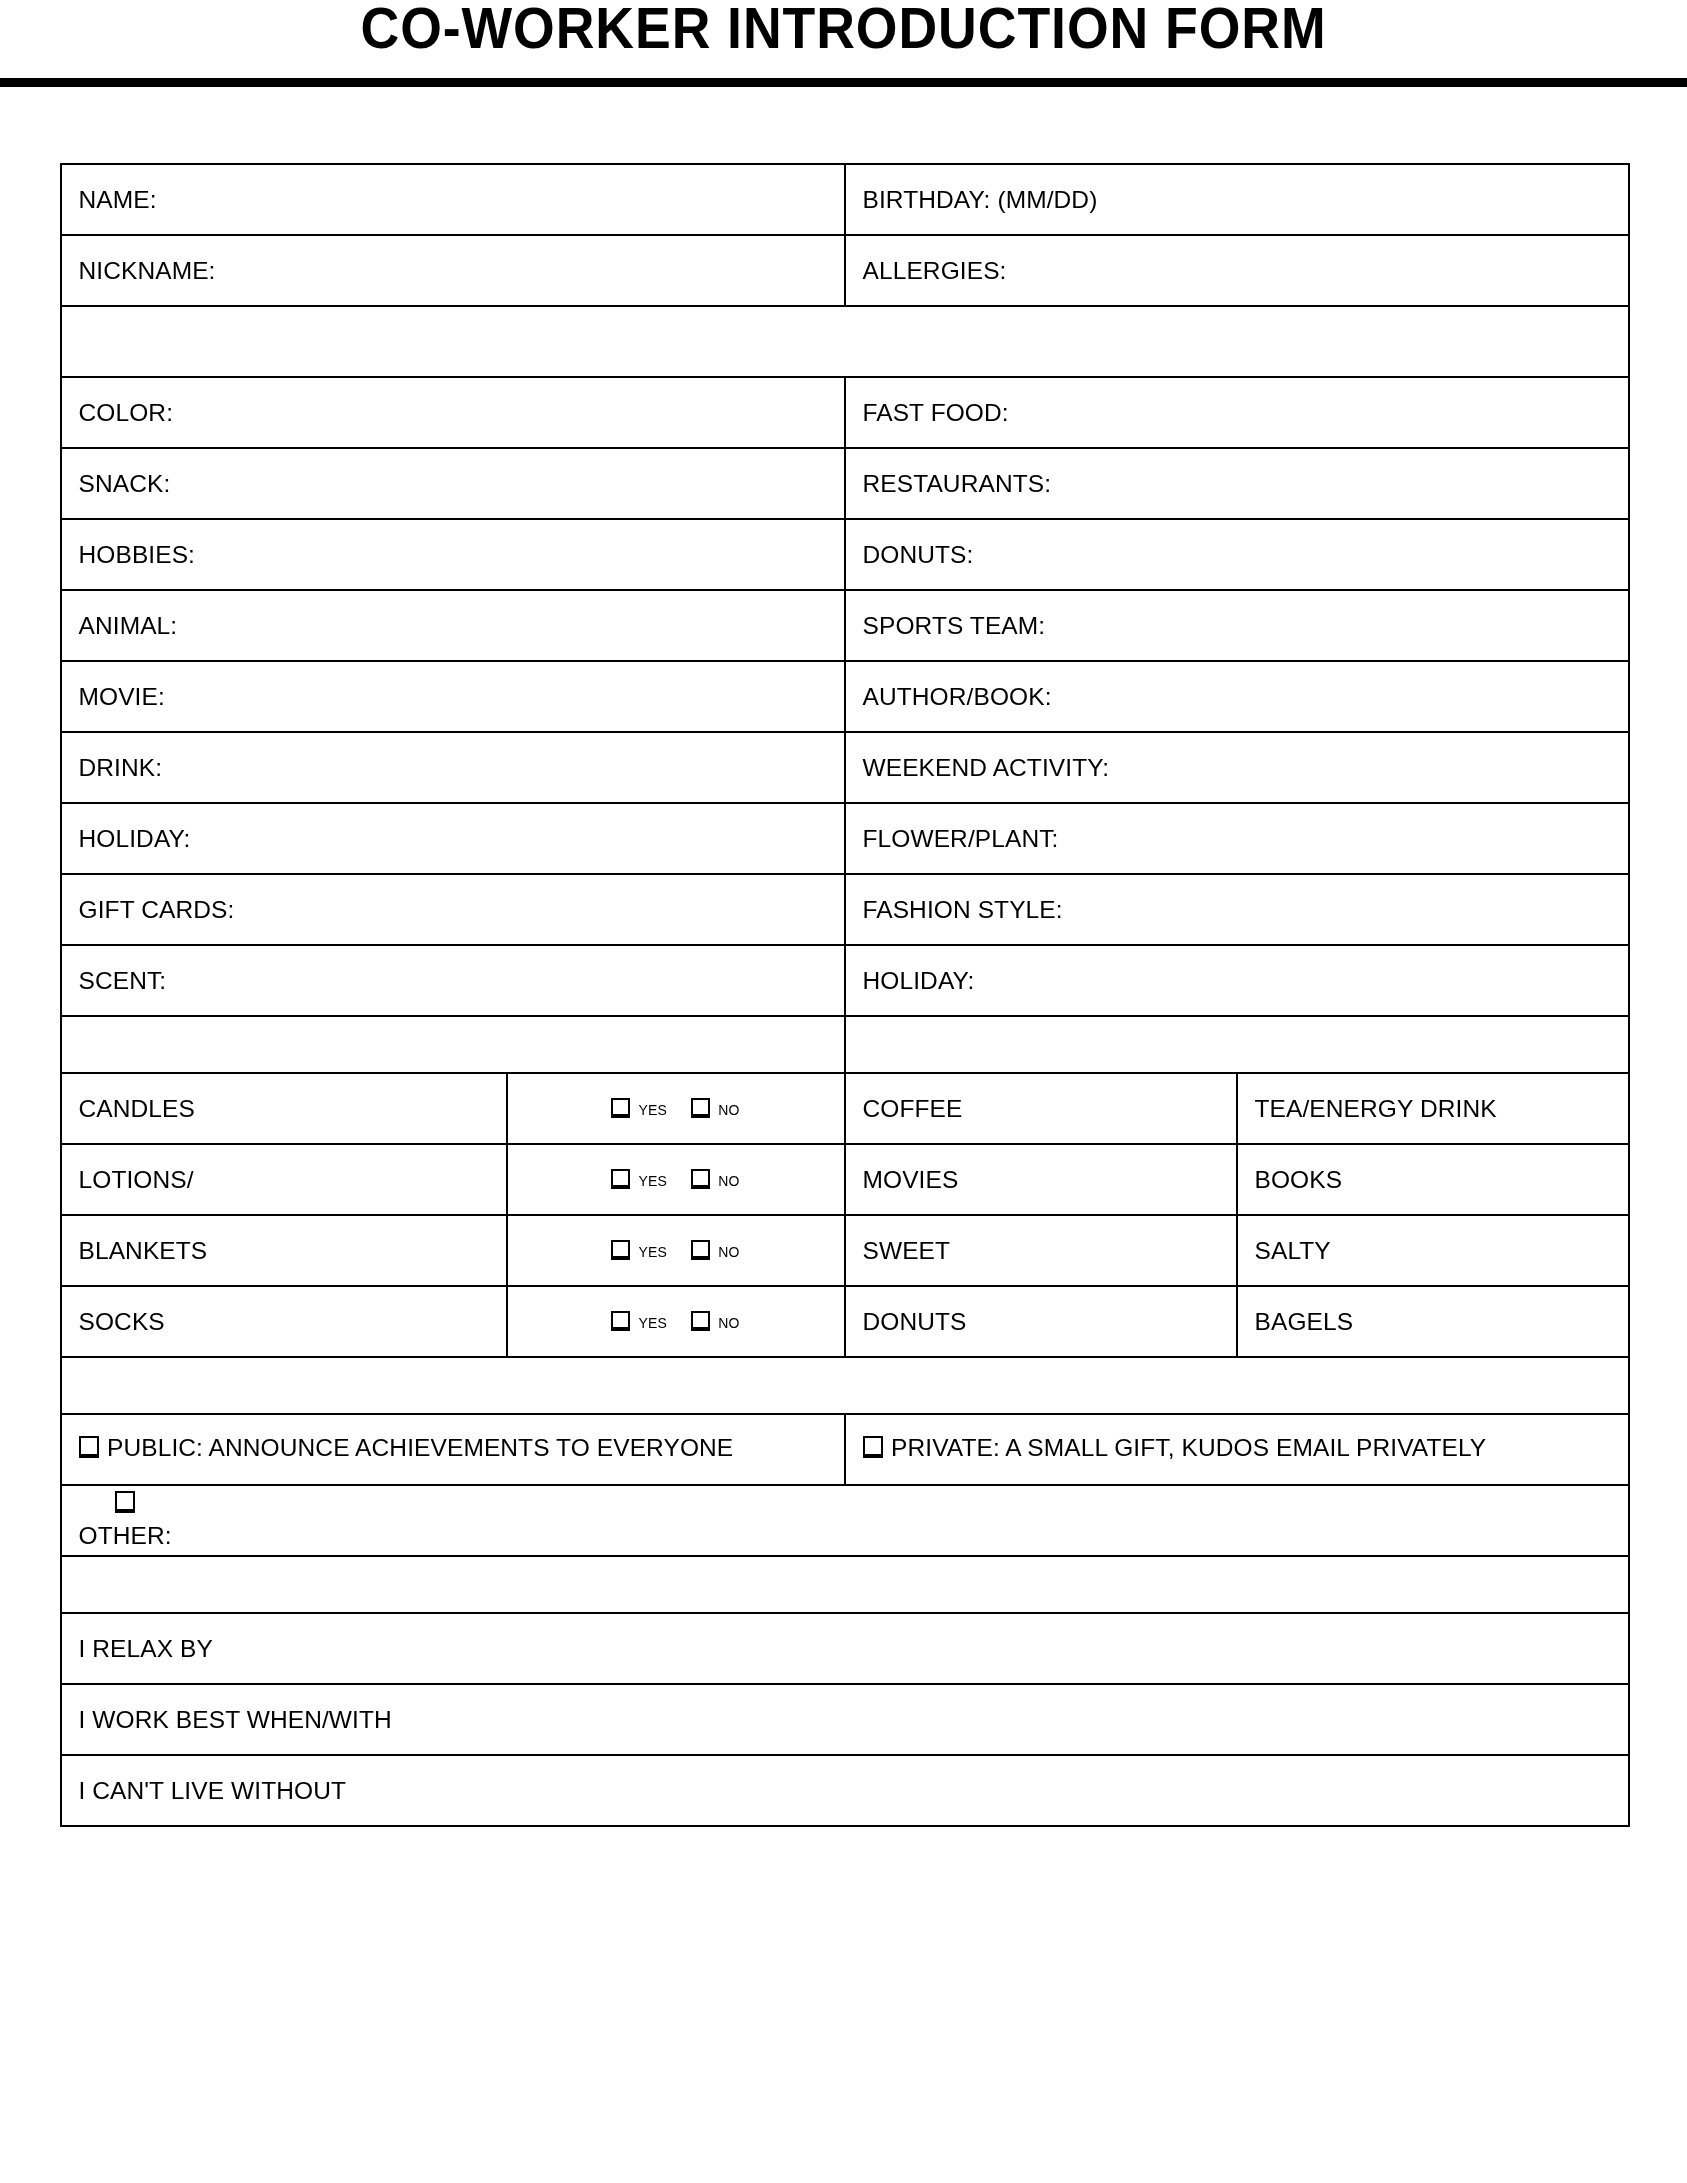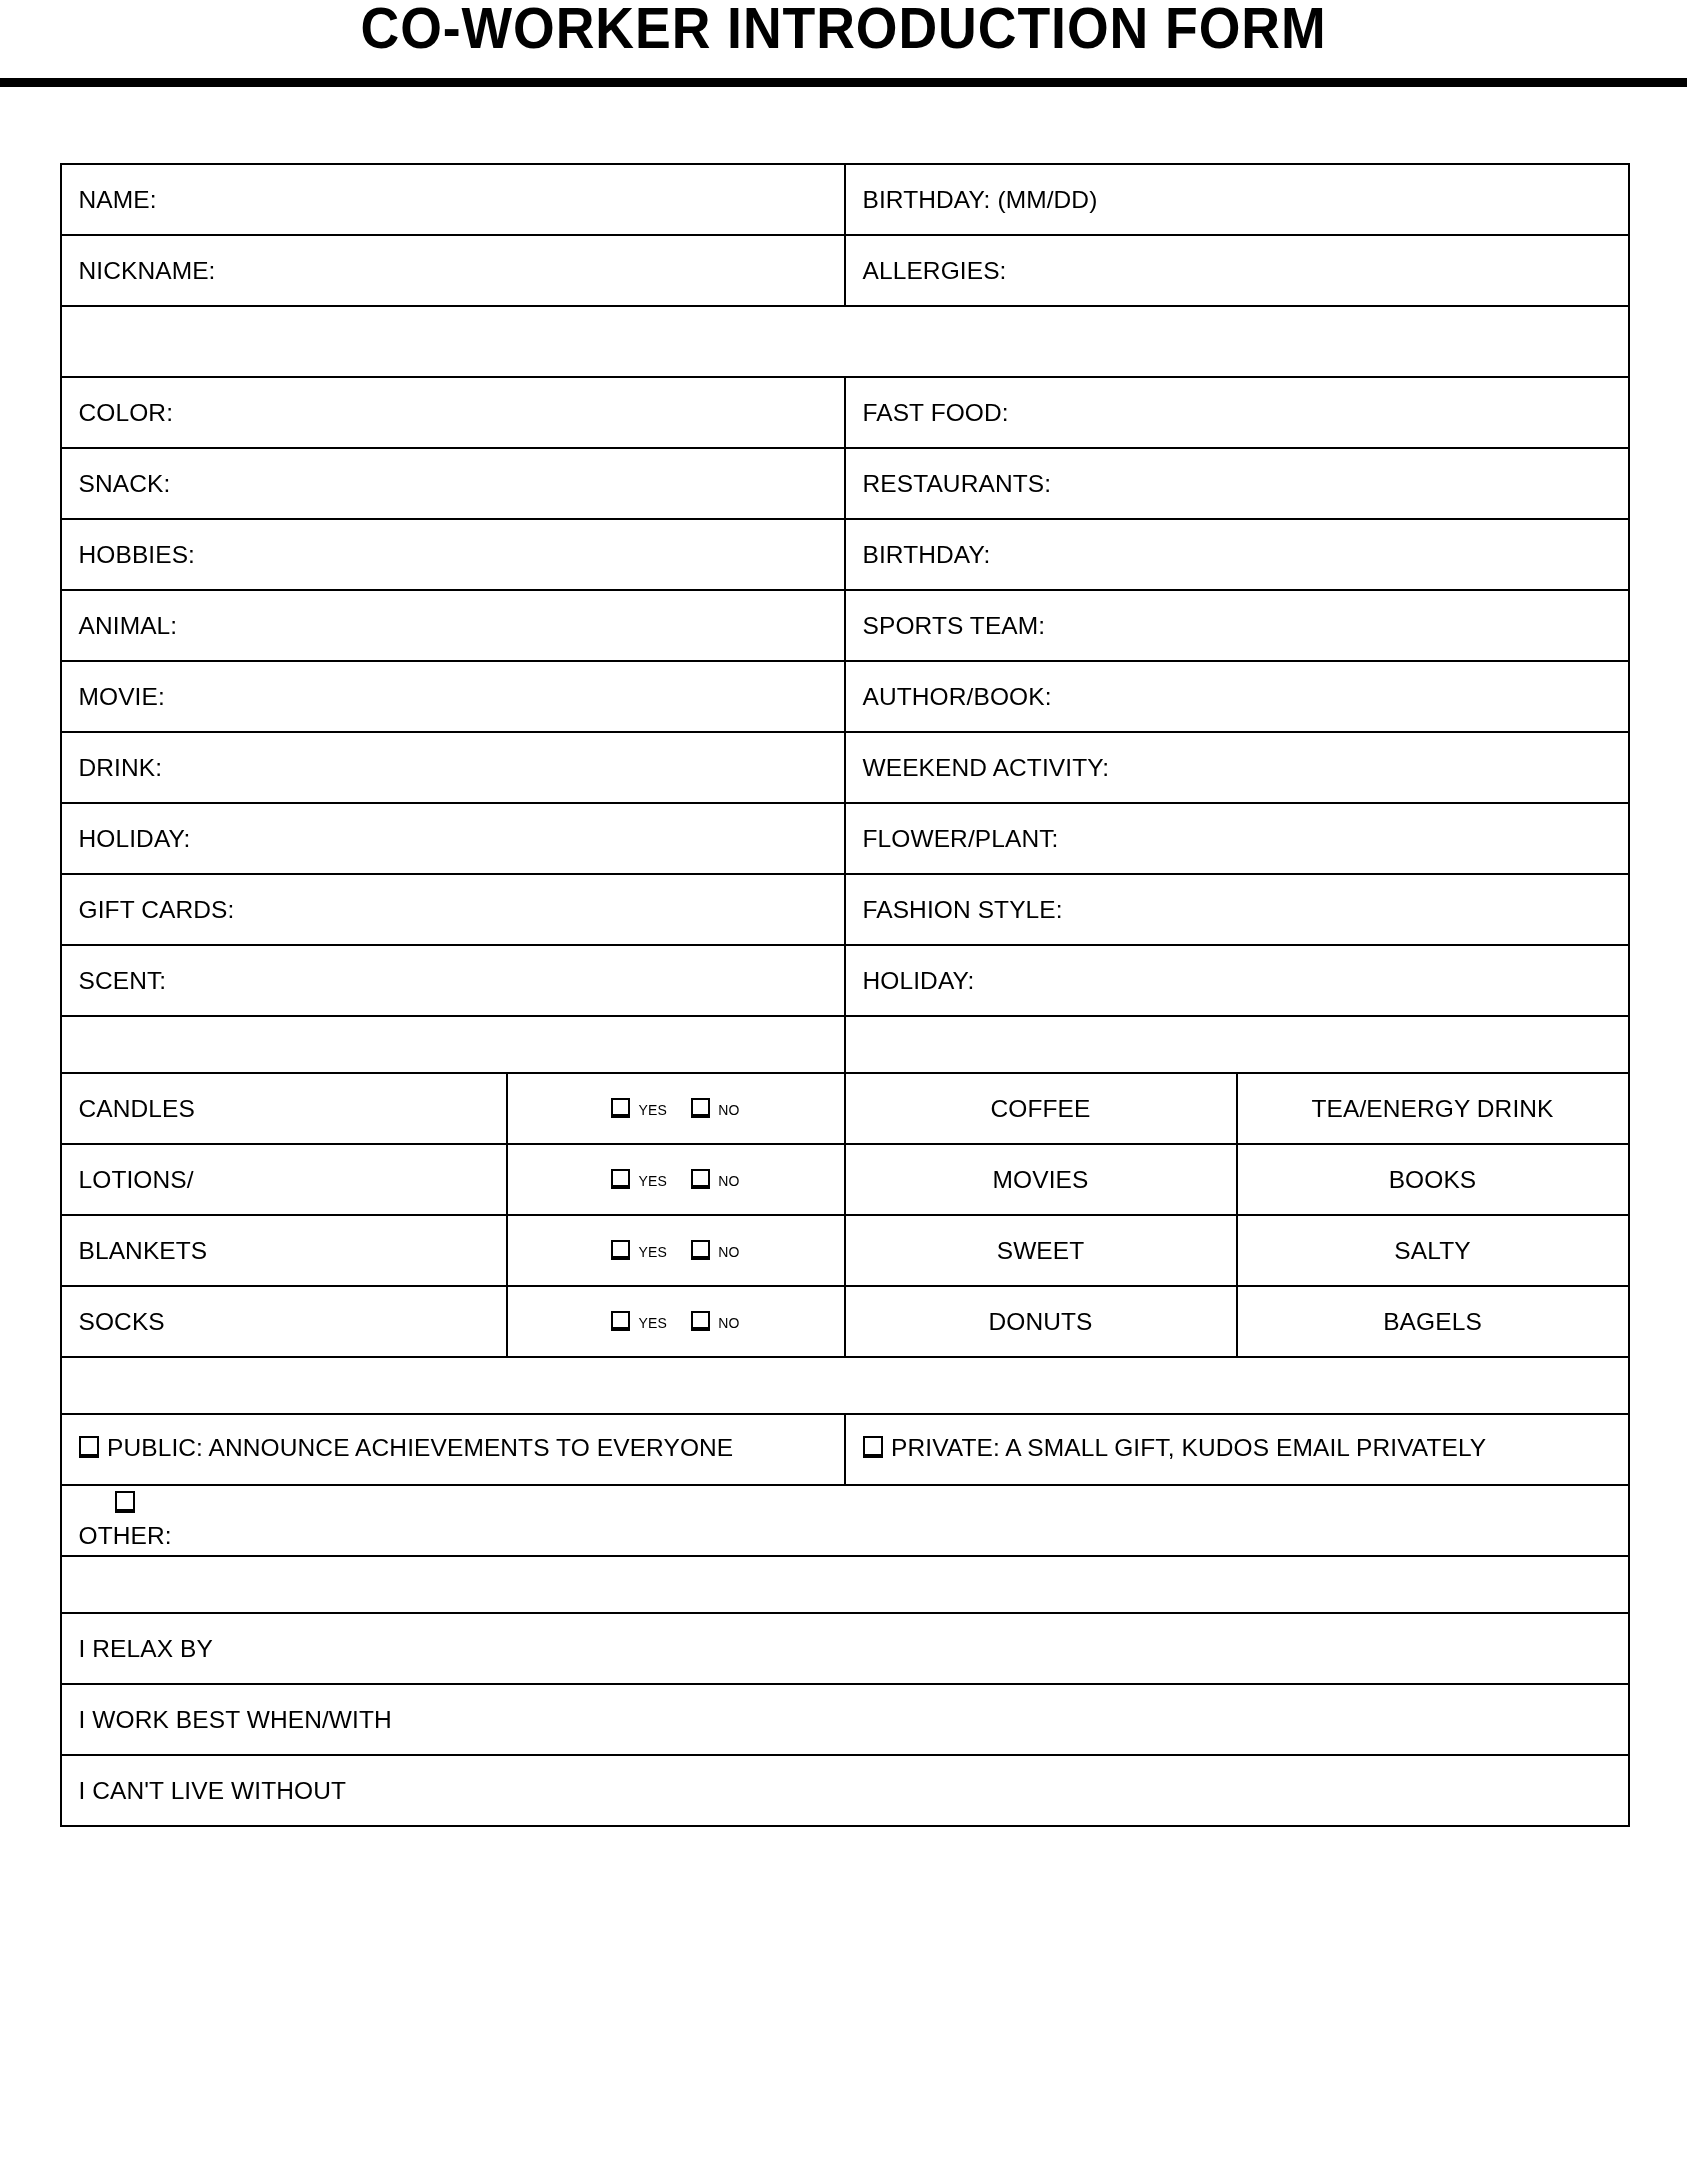--- a/index.html
+++ b/index.html
@@ -86,21 +86,20 @@
   .label-cell { font-size: 25px; }
 
   
   td.opt-label {
     font-size: 22px;
     letter-spacing: 0.2px;
     height: 67px;
   }
   td.opt-choice {
     font-size: 22px;
-    text-align: center;
     letter-spacing: 0.2px;
     height: 67px;
   }
   td.tick-cell {
     text-align: center;
     height: 67px;
     padding: 0;
     white-space: nowrap;
   }
 
@@ -203,21 +202,21 @@
         <tr>
           <td class="label-cell" colspan="2">COLOR:</td>
           <td class="label-cell" colspan="2">FAST FOOD:</td>
         </tr>
         <tr>
           <td class="label-cell" colspan="2">SNACK:</td>
           <td class="label-cell" colspan="2">RESTAURANTS:</td>
         </tr>
         <tr>
           <td class="label-cell" colspan="2">HOBBIES:</td>
-          <td class="label-cell" colspan="2">BIRTHDAY:</td>
+          <td class="label-cell" colspan="2">DONUTS:</td>
         </tr>
         <tr>
           <td class="label-cell" colspan="2">ANIMAL:</td>
           <td class="label-cell" colspan="2">SPORTS TEAM:</td>
         </tr>
         <tr>
           <td class="label-cell" colspan="2">MOVIE:</td>
           <td class="label-cell" colspan="2">AUTHOR/BOOK:</td>
         </tr>
         <tr>

